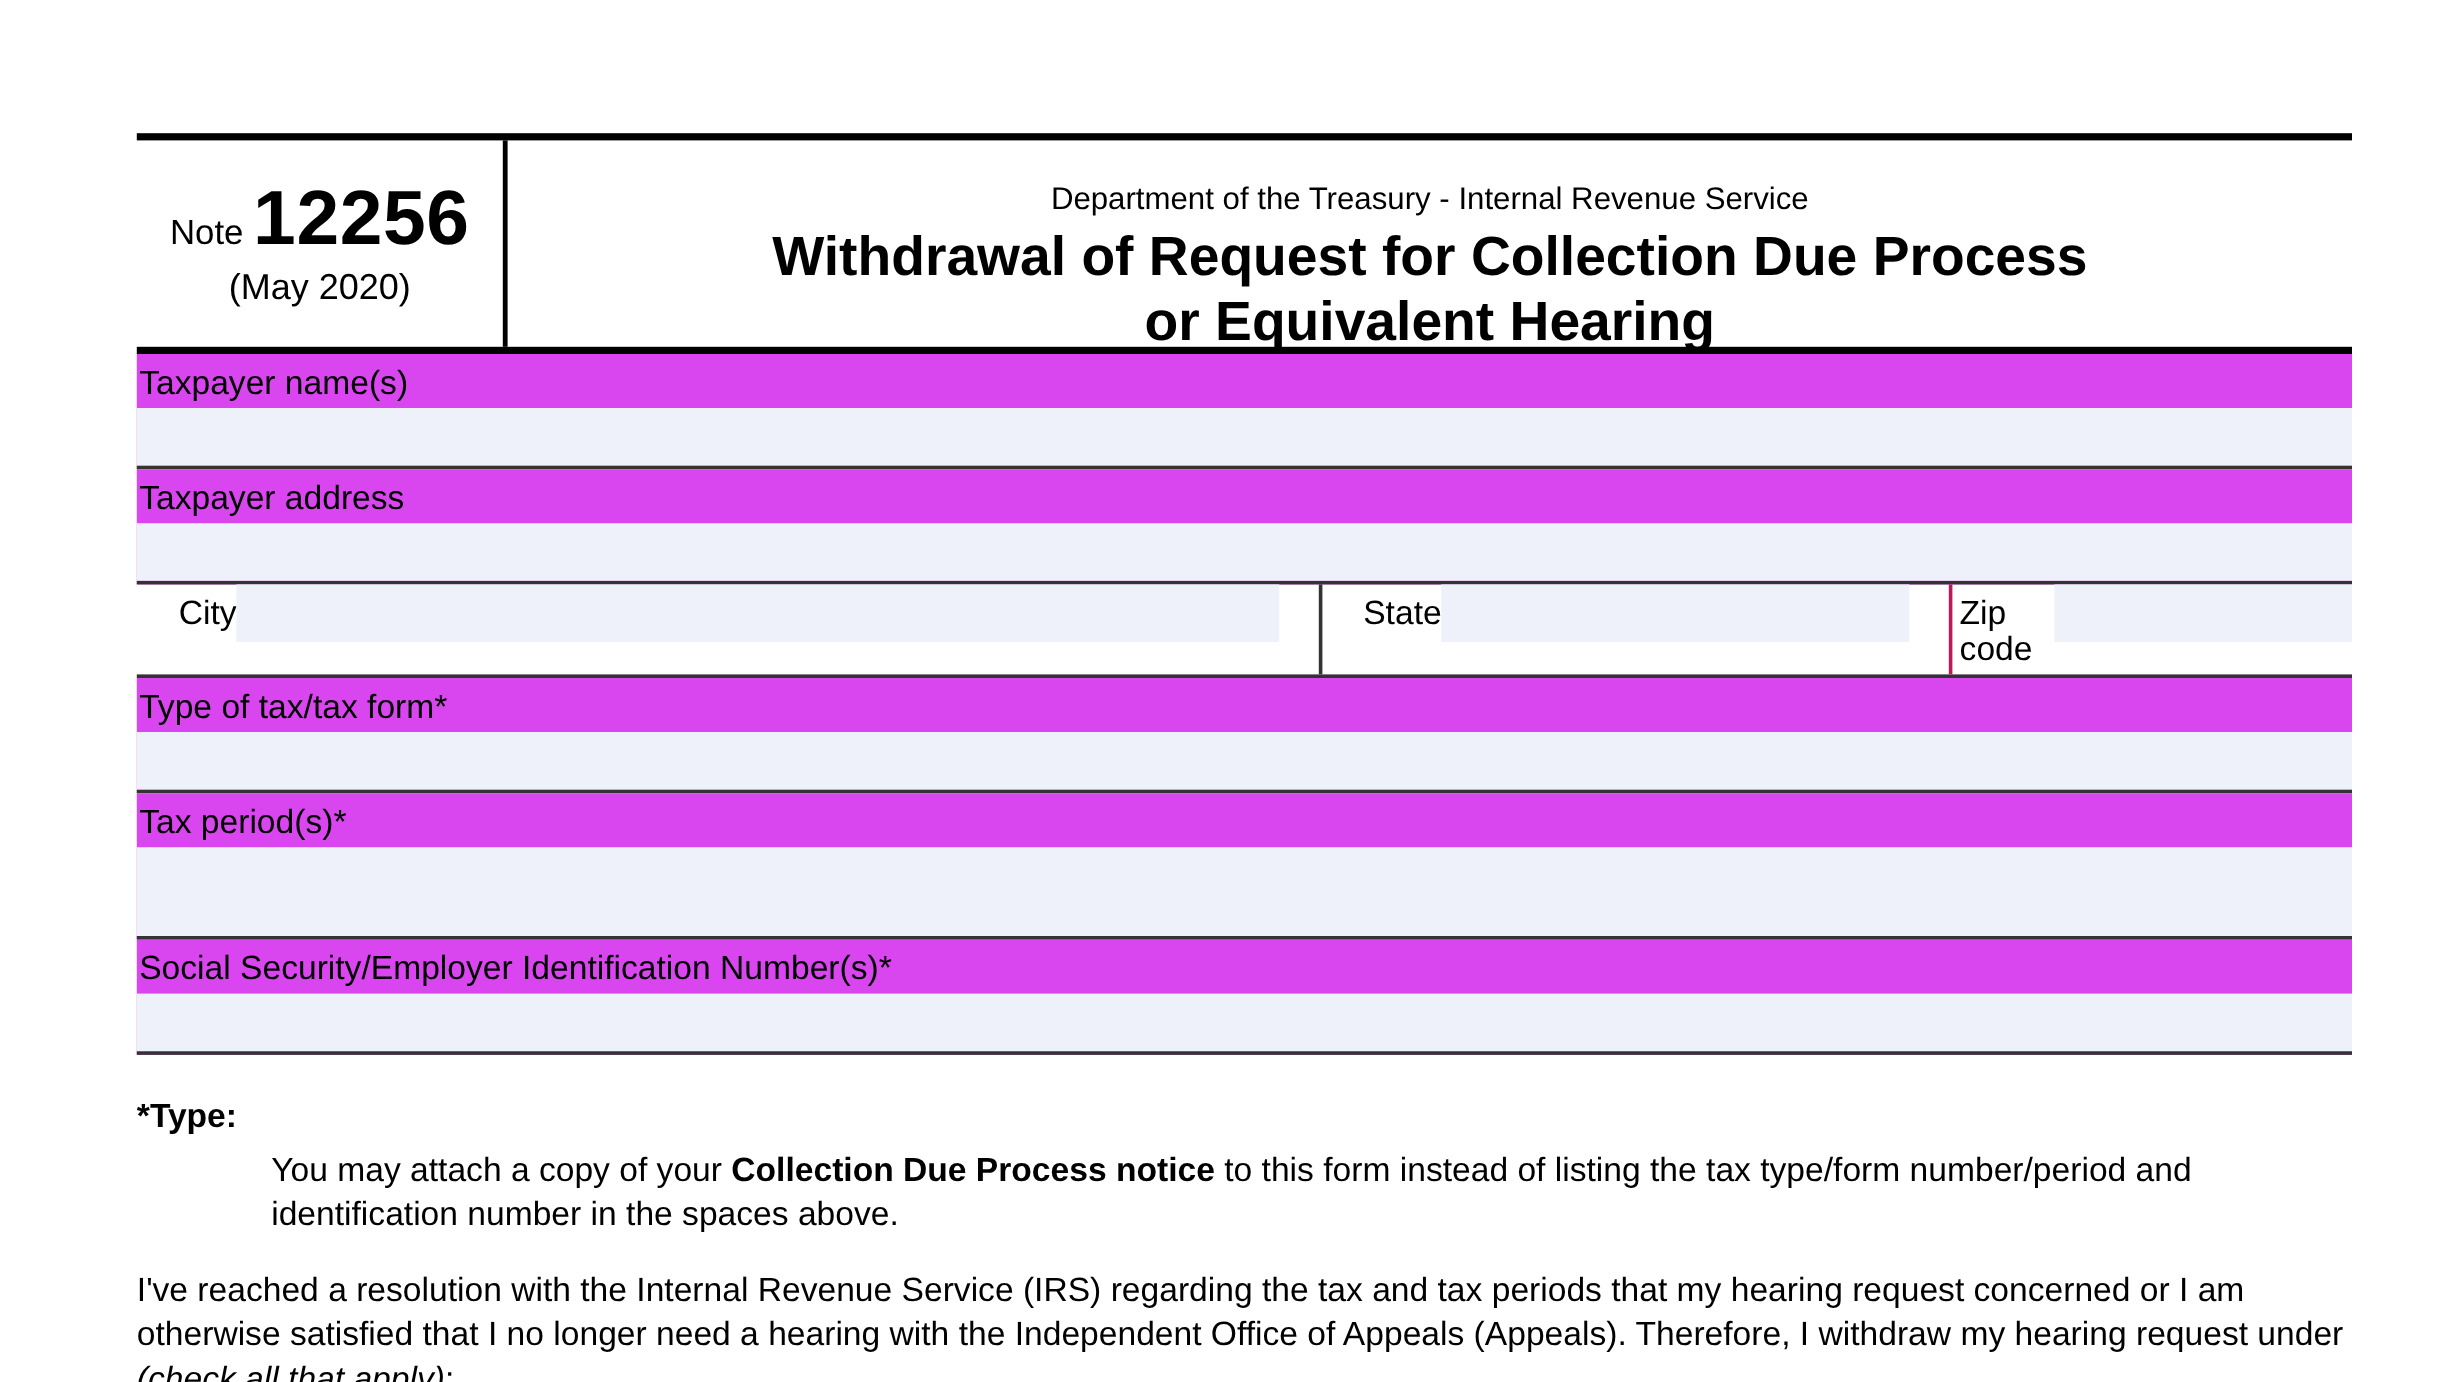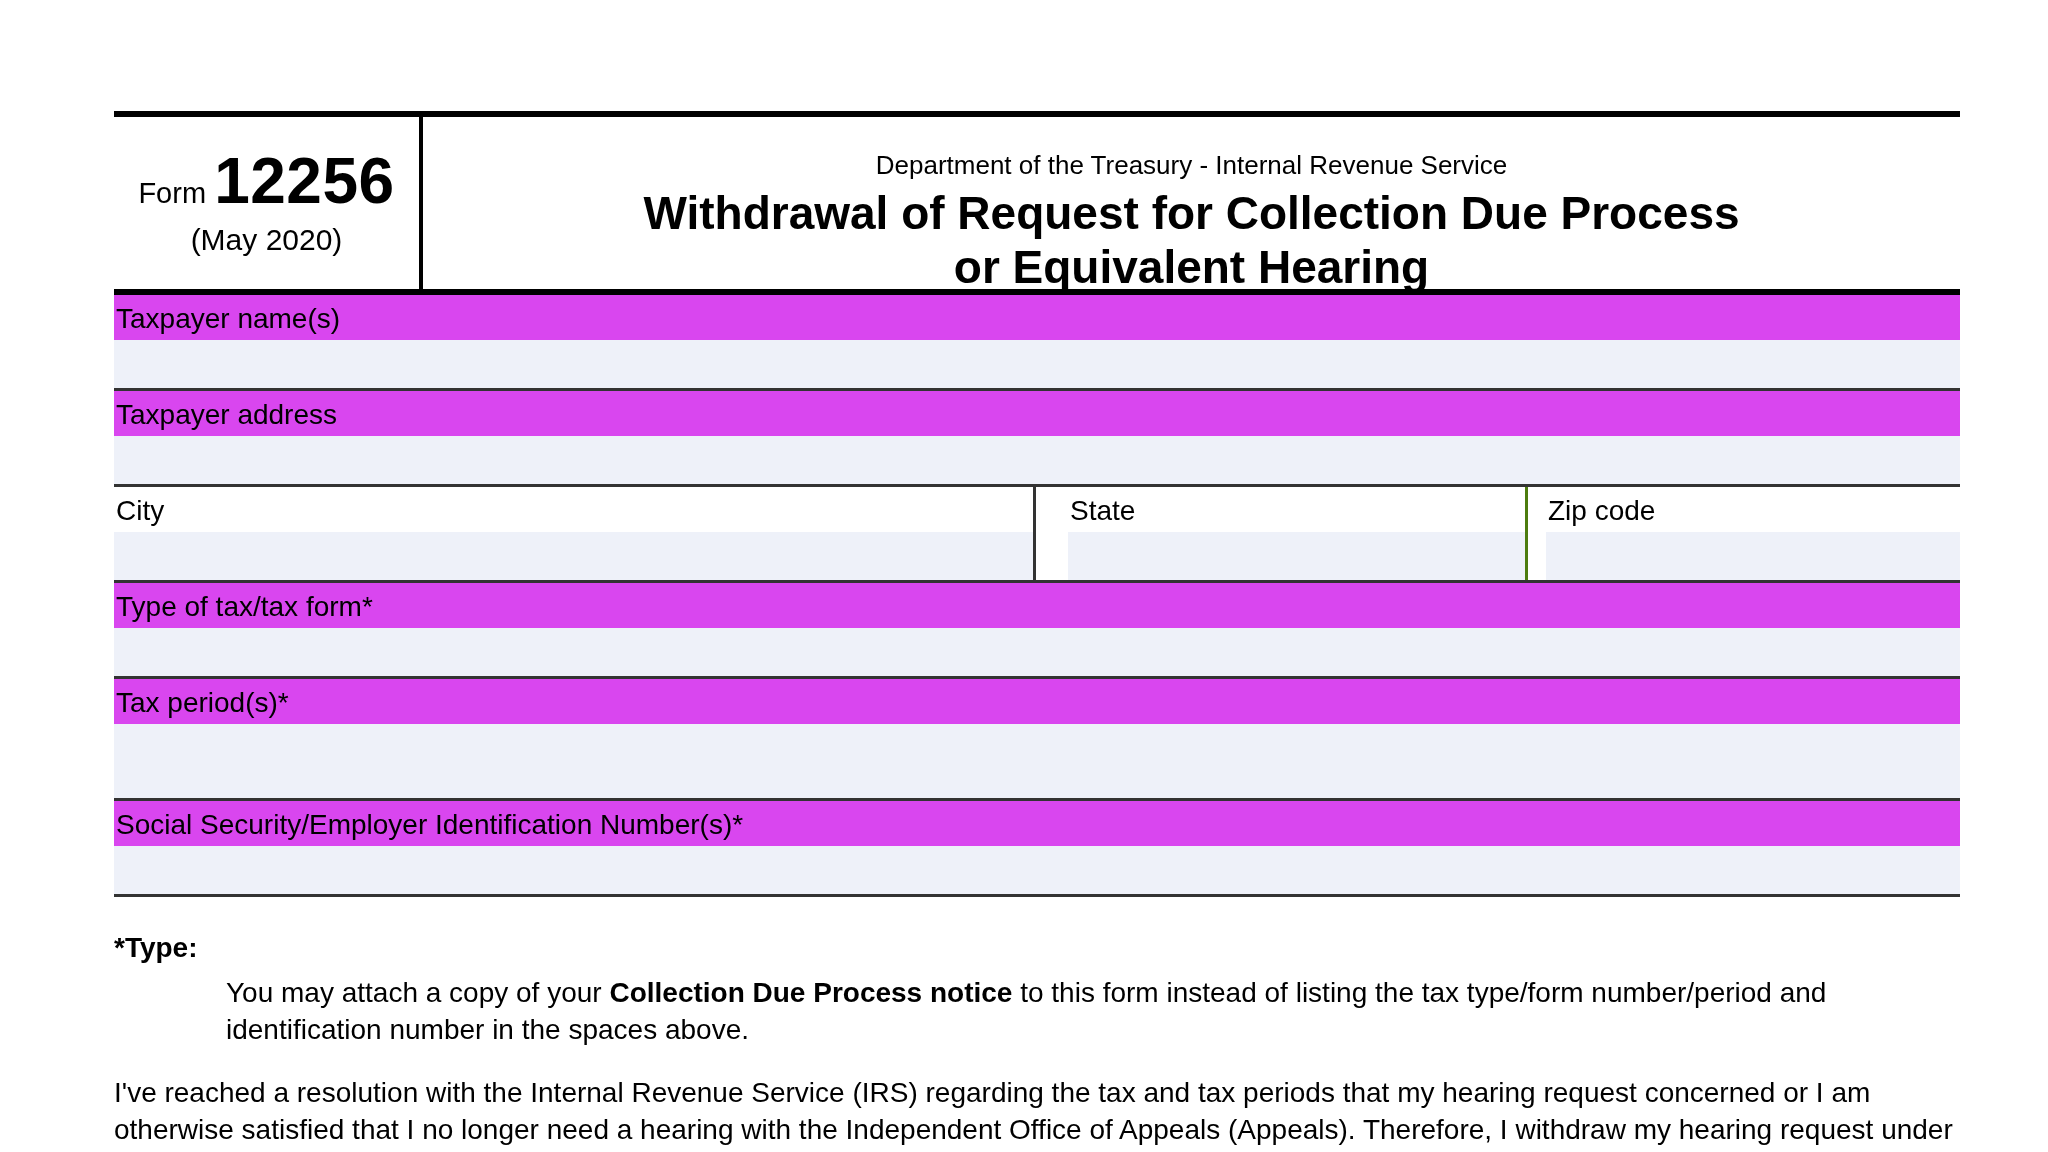--- a/index.html
+++ b/index.html
@@ -74,24 +74,24 @@
     border: none;
     outline: none;
     background: #eef1f9;
     font-family: "Liberation Sans", "DejaVu Sans", sans-serif;
     font-size: 28px;
     padding: 0 8px;
   }
   .field-input.tall { height: 74px; }
 
   .csz-row { display: flex; border-bottom: 3px solid #333333; }
-  .csz-cell { display: flex; flex-direction: column; }
+  .csz-cell { display: flex; flex-direction: row; margin-left: 33px; }
   .csz-city { flex: 0 0 919px; }
   .csz-state { flex: 0 0 492px; border-left: 3px solid #333333; padding-left: 32px; }
-  .csz-zip { flex: 1 1 auto; border-left: 3px solid #4d7c0f; padding-left: 18px; }
+  .csz-zip { flex: 1 1 auto; border-left: 3px solid #be185d; padding-left: 4px; }
 
   
   .note {
     display: flex;
     margin-top: 32px;
     font-size: 28px;
     line-height: 37px;
   }
   .note-label { font-weight: bold; flex: 0 0 112px; }
   .note-text { flex: 1 1 auto; margin-top: 45px; }
@@ -107,21 +107,21 @@
 <body>
 
 <div class="page">
   <div class="content">
 
     <div class="form-box">
 
       <div class="header">
         <div class="header-left">
           <div class="form-number-line">
-            <span>Form</span>
+            <span>Note</span>
             <span class="num">12256</span>
           </div>
           <div class="form-revision">(May 2020)</div>
         </div>
         <div class="header-right">
           <div class="dept-line">Department of the Treasury - Internal Revenue Service</div>
           <div class="form-title">
             <span>Withdrawal of Request for Collection Due Process</span><br>
             <span>or Equivalent Hearing</span>
           </div>

